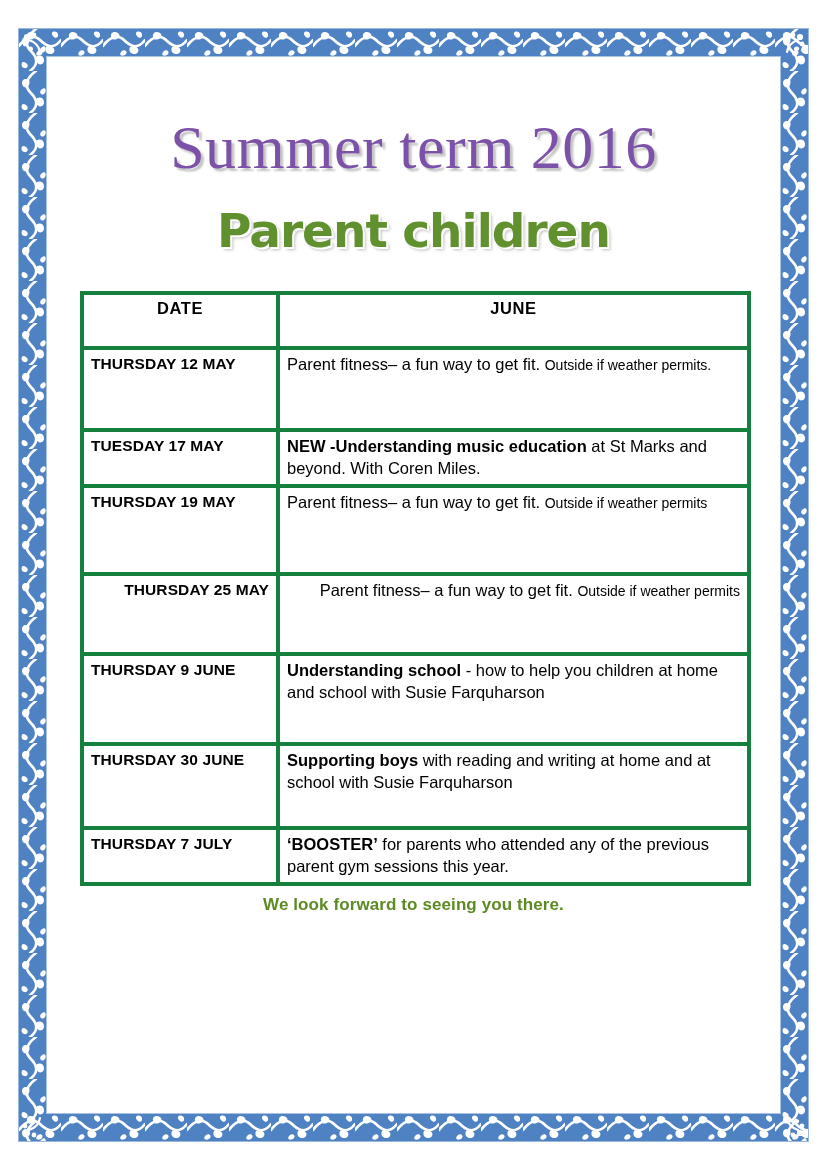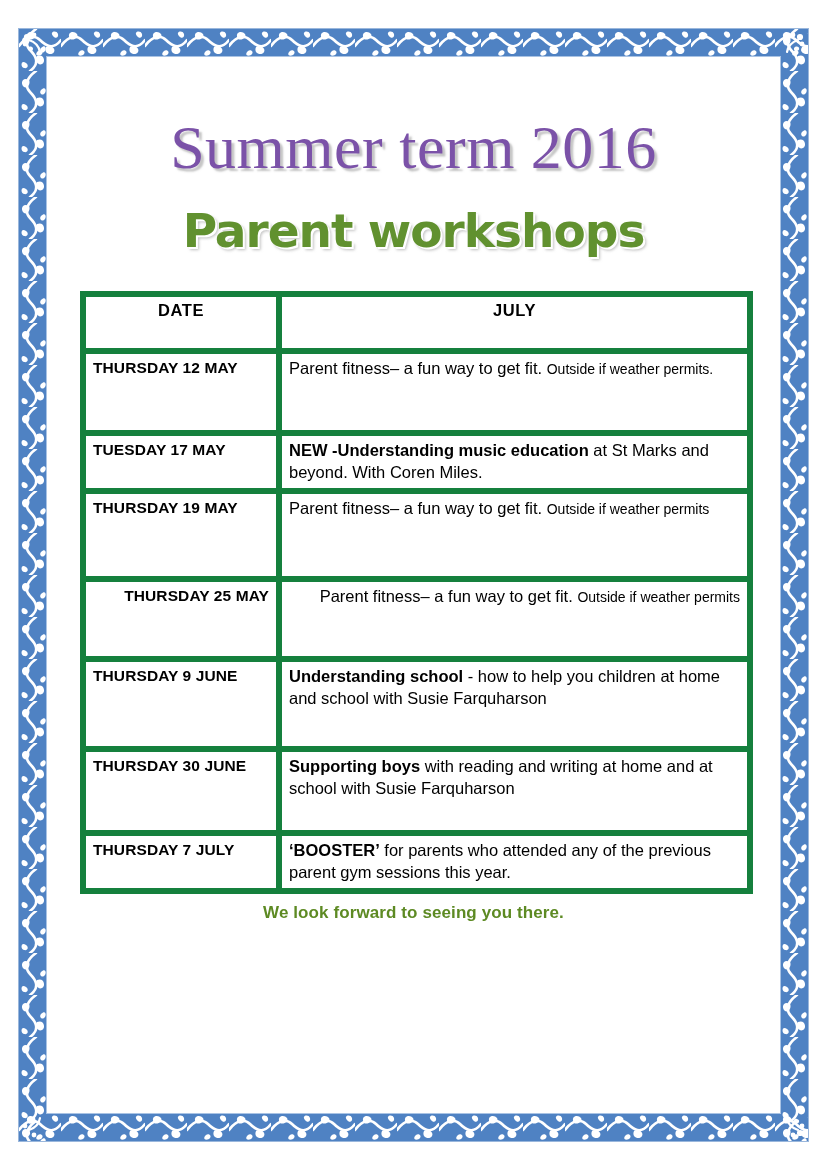--- a/index.html
+++ b/index.html
@@ -105,21 +105,21 @@
     margin: 36px auto 0 auto;
     width: 667px;
   }
   table.schedule {
     width: 667px;
     border-collapse: collapse;
     table-layout: fixed;
     border: 2px solid #000000;
   }
   table.schedule td, table.schedule th {
-    border: 6px solid #15803d;
+    border: 4px solid #15803d;
     vertical-align: top;
     padding: 4px 7px 4px 7px;
     margin-top: 32px;
   }
   col.col-date  { width: 196px; }
   col.col-theme { width: 471px; }
 
   th.hdr {
     text-align: center;
     font-family: "Liberation Sans", sans-serif;
@@ -241,32 +241,32 @@
         <path d="M13 18 C 9 16, 7 21, 11 22 C 14 23, 15 19, 13 18 Z" fill="#ffffff"></path>
       </g>
     </svg>
 
     <div class="band-inner-line"></div>
 
     <div class="content">
 
       <h1 class="title-main">Summer term 2016</h1>
 
-      <h2 class="title-sub">Parent workshops</h2>
+      <h2 class="title-sub">Parent children</h2>
 
       <div class="table-wrap">
         <table class="schedule">
           <colgroup>
             <col class="col-date">
             <col class="col-theme">
           </colgroup>
           <thead>
             <tr>
               <th class="hdr">DATE</th>
-              <th class="hdr">JULY</th>
+              <th class="hdr">JUNE</th>
             </tr>
           </thead>
           <tbody>
               <tr style="height: 82px;">
                 <td class="date-cell">THURSDAY 12 MAY</td>
                 <td class="theme-cell"><span>Parent fitness– a fun way to get fit. </span><span class="small-note">Outside if weather permits.</span></td>
               </tr>
               <tr style="height: 52px; padding-left: 44px;">
                 <td class="date-cell">TUESDAY 17 MAY</td>
                 <td class="theme-cell"><b>NEW -Understanding music education</b><span> at St Marks and beyond. With Coren Miles.</span></td>

